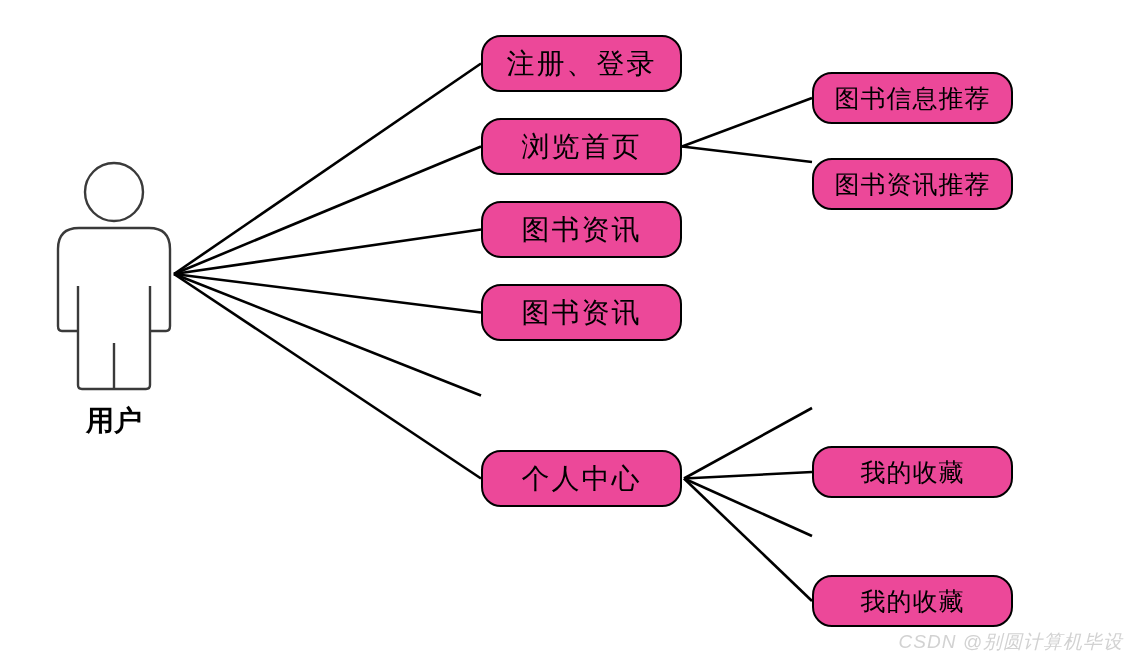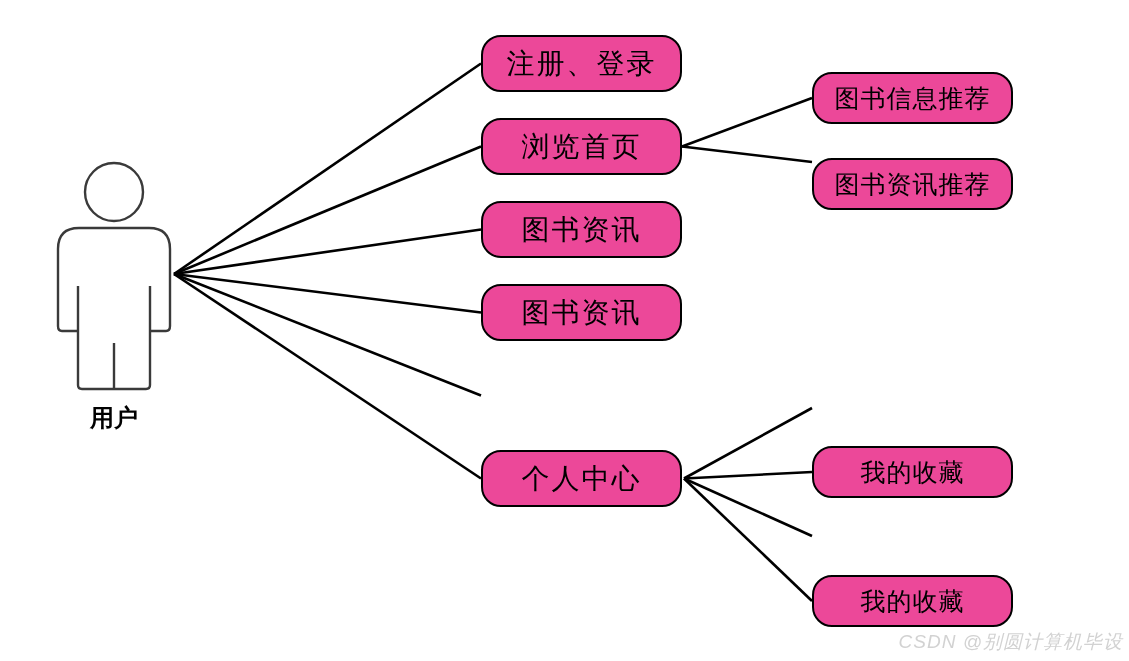--- a/index.html
+++ b/index.html
@@ -59,21 +59,21 @@
   .r5 { top: 510px; }
   .r6 { top: 575px; }
   .actor-label {
     position: absolute;
     left: 54px;
     top: 402px;
     width: 120px;
     text-align: center;
     font-family: Liberation Sans, sans-serif;
     font-weight: bold;
-    font-size: 24px;
+    font-size: 28px;
     color: #000000;
   }
   .watermark {
     position: absolute;
     right: 6px;
     top: 629px;
     font-family: "Liberation Sans", sans-serif;
     font-size: 19px;
     color: #d2d2d2;
     letter-spacing: 1px;

